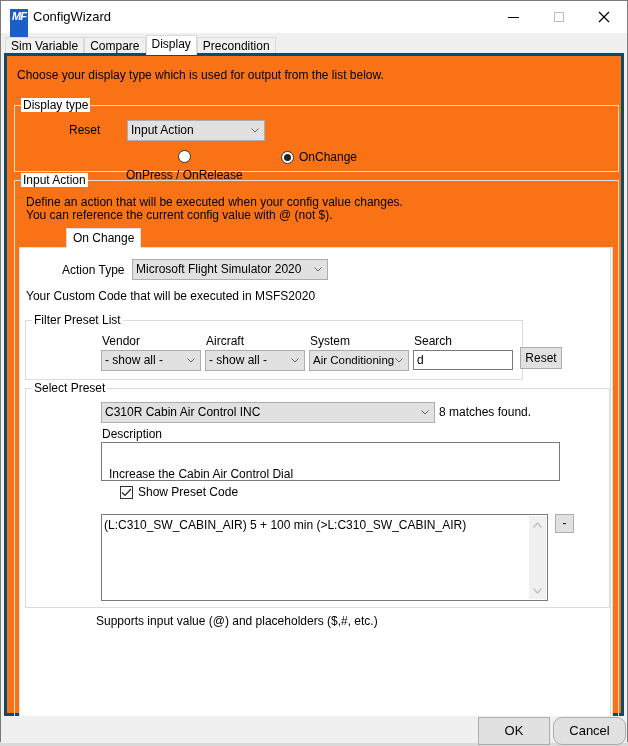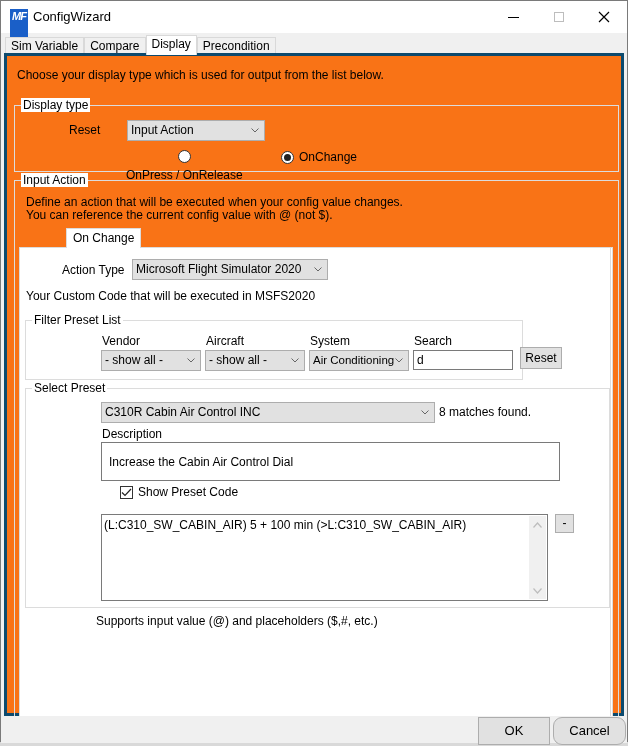--- a/index.html
+++ b/index.html
@@ -151,21 +151,21 @@
         <div style="position:absolute;left:5px;top:140px;width:585px;height:220px;border:1px solid #dcdcdc;">
           <div class="grp-legend">Select Preset</div>
           <div class="combo" style="left:75px;top:13px;width:334px;">
             <span>C310R Cabin Air Control INC</span>
             <svg class="chev-svg" width="8" height="5" viewBox="0 0 8 5">
                 <path d="M0.5 0.5 L4 4 L7.5 0.5" fill="none" stroke="#666" stroke-width="1"></path>
               </svg>
           </div>
           <div class="label" style="left:413px;top:16px;">8 matches found.</div>
           <div class="label" style="left:76px;top:38px;">Description</div>
-          <div class="textbox" style="left:75px;top:53px;width:459px;height:39px;padding:12px 0 0 7px;">
+          <div class="textbox" style="left:75px;top:53px;width:459px;height:39px;padding:24px 0 0 7px;">
             <span>Increase the Cabin Air Control Dial</span>
           </div>
           <div class="checkbox" style="left:94px;top:96px;align-items:flex-end;">
             <div class="check-box">
               <svg width="11" height="9" viewBox="0 0 11 9">
                   <path d="M1 4.5 L4 7.5 L10 1" fill="none" stroke="#222" stroke-width="1.2"></path>
                 </svg>
             </div>
             <span>Show Preset Code</span>
           </div>

